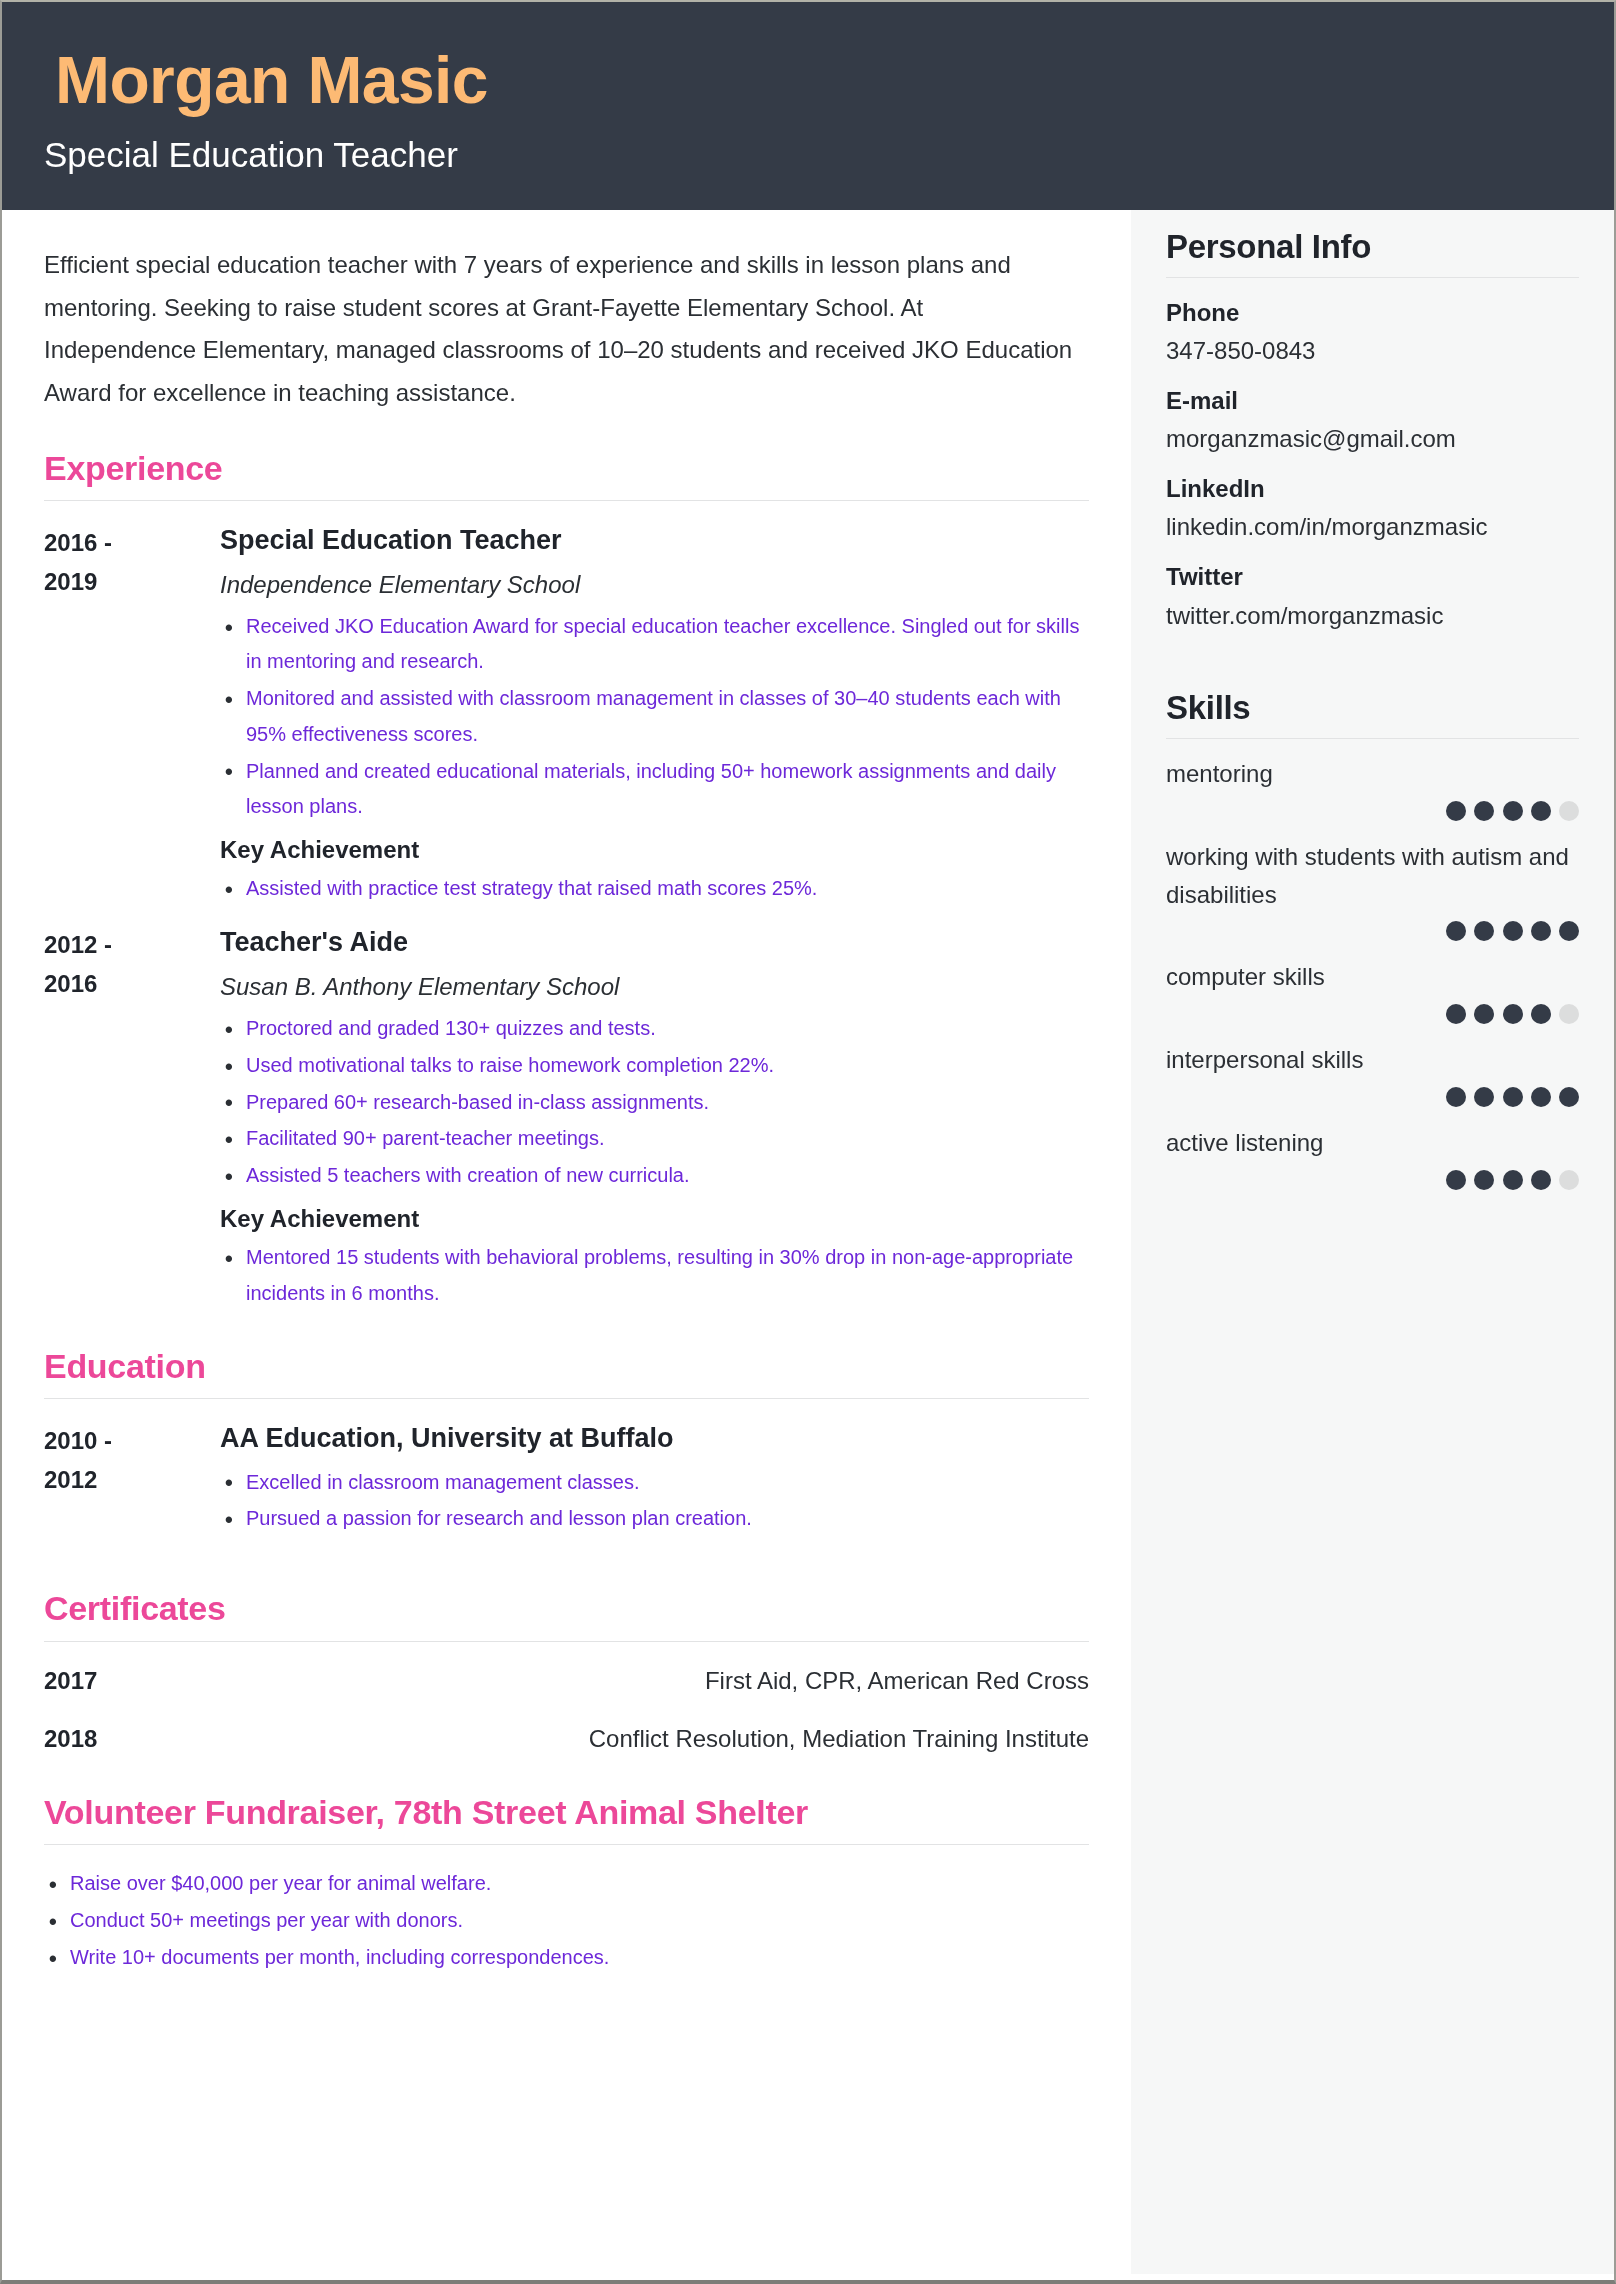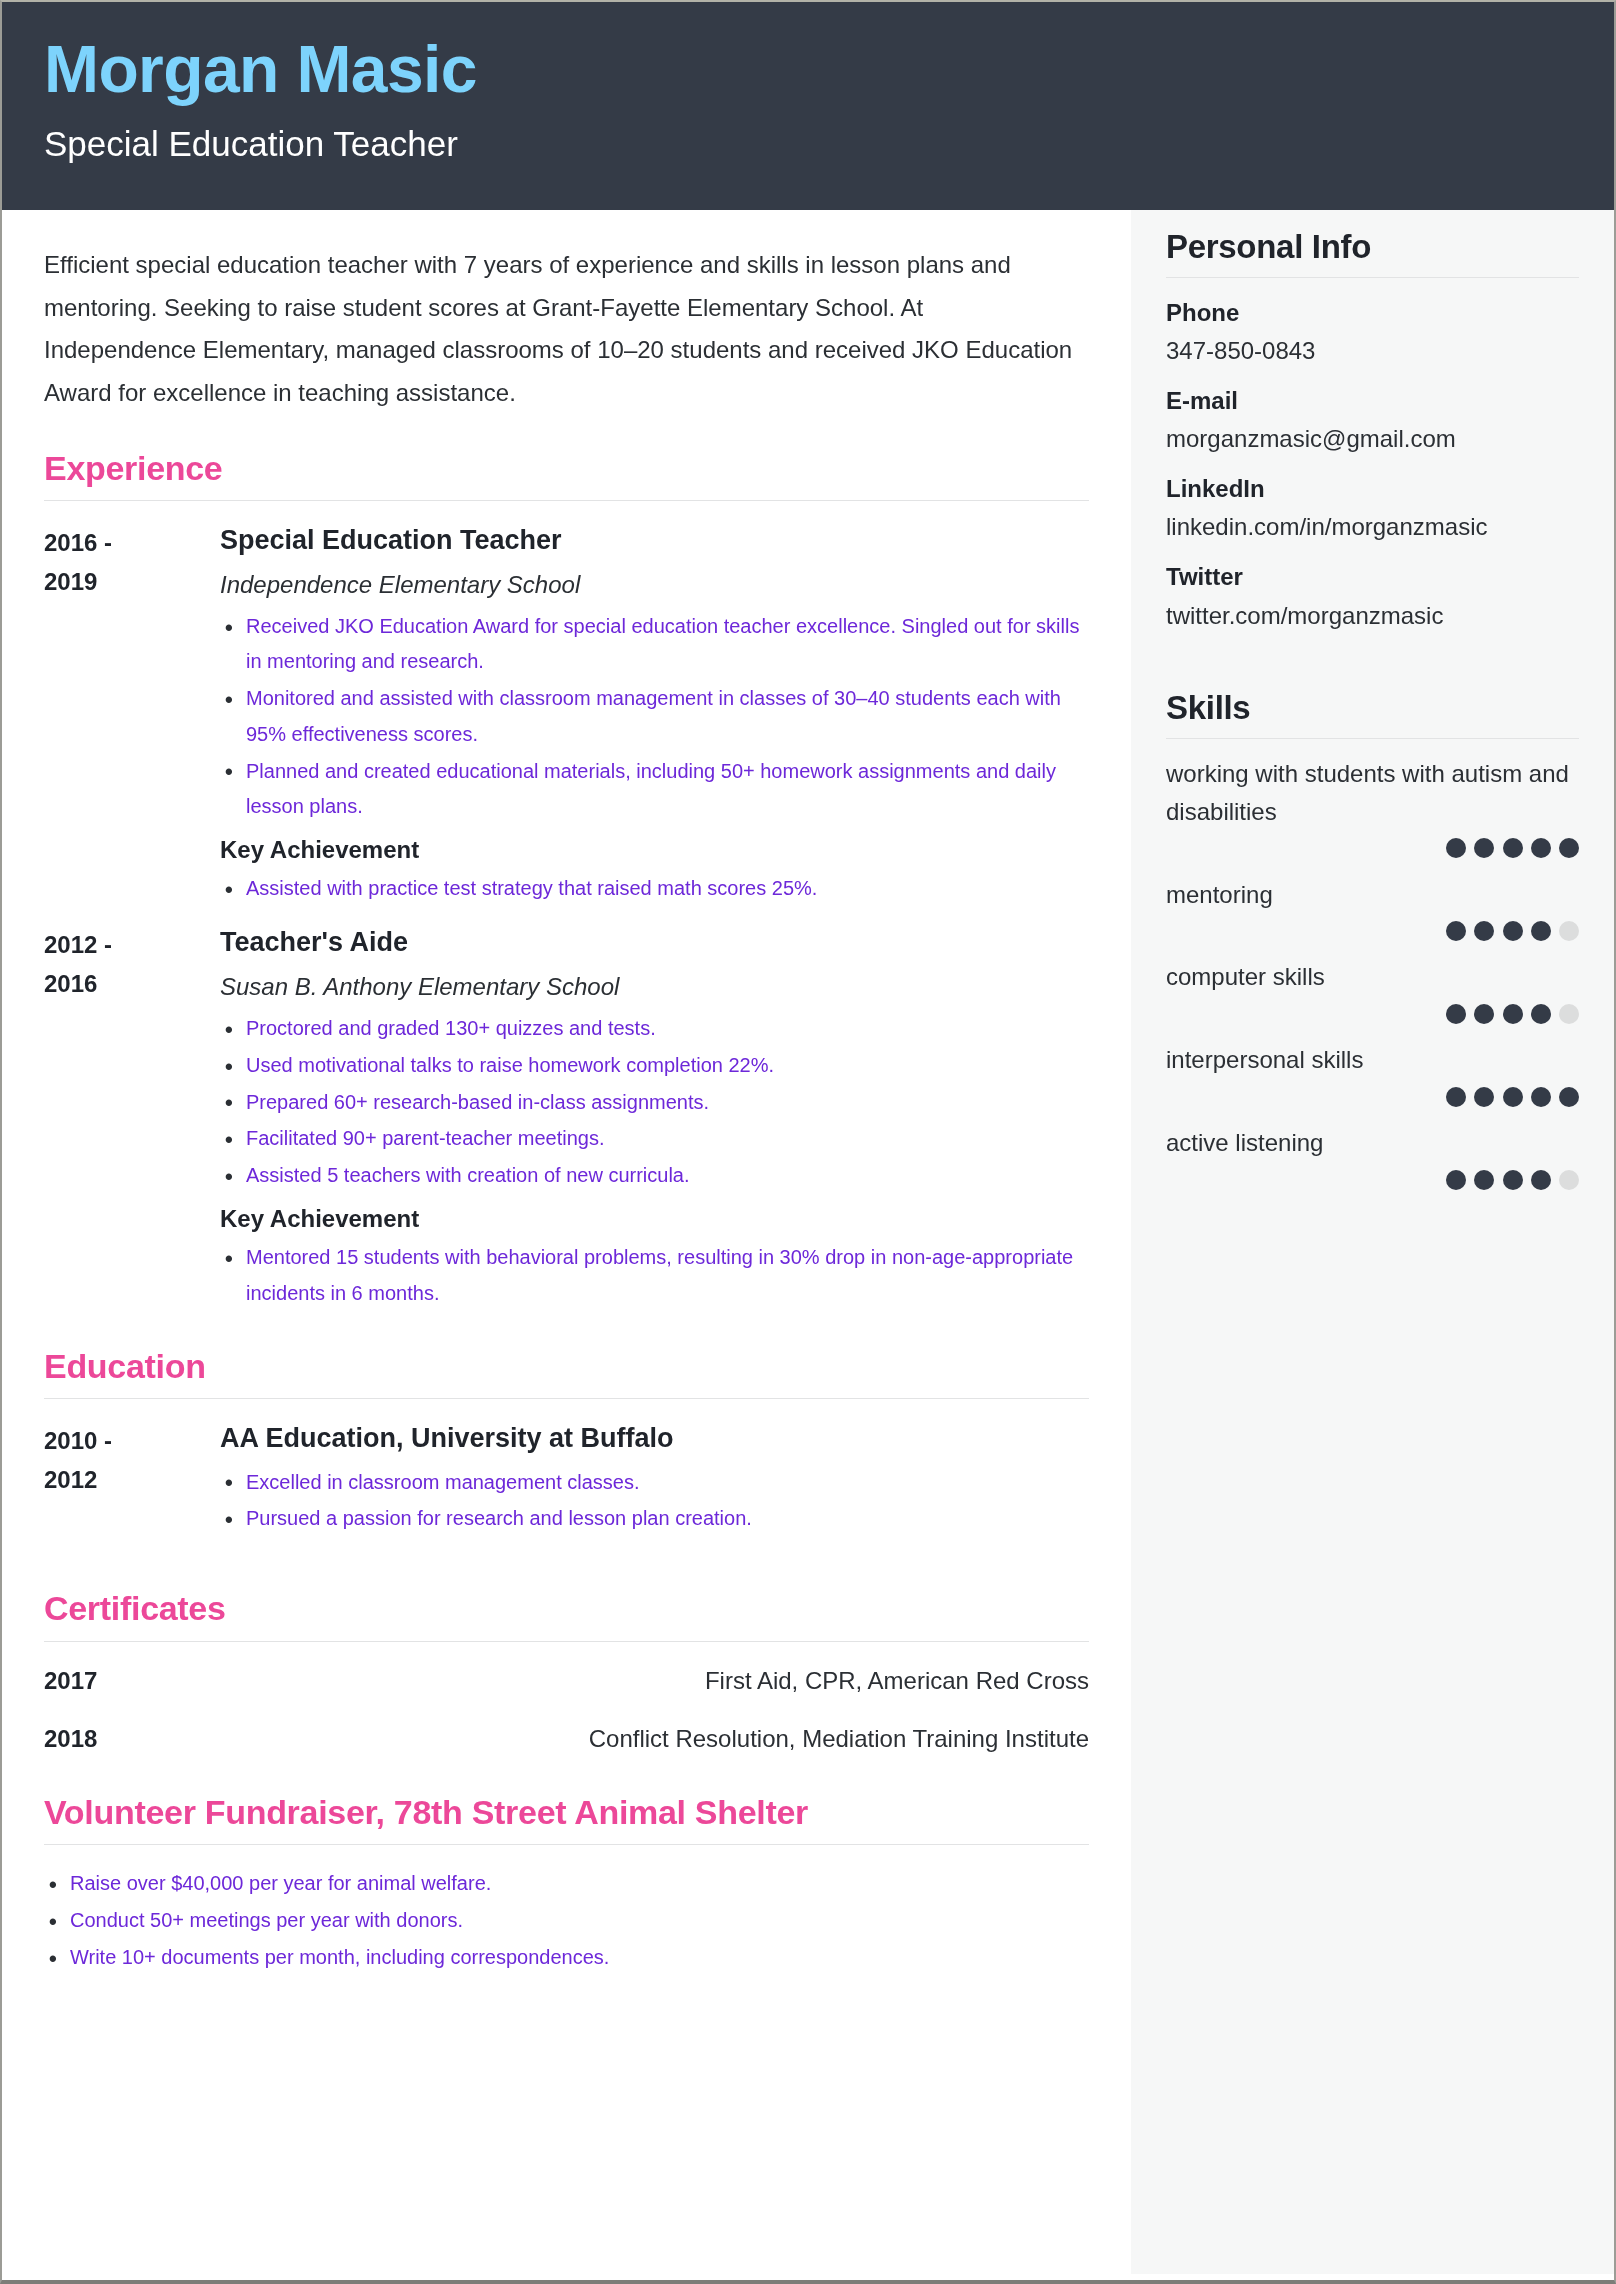--- a/index.html
+++ b/index.html
@@ -25,26 +25,26 @@
   }
 
   
   .header {
     background: #343b47;
     height: 208px;
     padding: 34px 0 0 42px;
     box-sizing: border-box;
   }
   .name {
-    color: #7dd3fc;
+    color: #fdba74;
     font-size: 66px;
     font-weight: bold;
     line-height: 1.0;
     letter-spacing: -0.6px;
-    margin: 0;
+    margin: 11px;
   }
   .job-title {
     color: #ffffff;
     font-size: 35px;
     font-weight: normal;
     line-height: 1.0;
     margin: 23.5px 0 0 0;
   }
 
   
@@ -353,37 +353,37 @@
         <div class="info-label">Twitter</div>
         <div class="info-value">twitter.com/morganzmasic</div>
       </div>
 
       <div class="skills-head-wrap">
         <h2 class="side-head">Skills</h2>
         <hr class="side-rule">
 
         <div id="skills-list">
             <div class="skill-block">
-              <div class="skill-name">working with students with autism and disabilities</div>
+              <div class="skill-name">mentoring</div>
               <div class="dots">
                 <span class="dot"></span>
                 <span class="dot"></span>
                 <span class="dot"></span>
                 <span class="dot"></span>
-                <span class="dot"></span>
+                <span class="dot empty"></span>
               </div>
             </div>
             <div class="skill-block">
-              <div class="skill-name">mentoring</div>
+              <div class="skill-name">working with students with autism and disabilities</div>
               <div class="dots">
                 <span class="dot"></span>
                 <span class="dot"></span>
                 <span class="dot"></span>
                 <span class="dot"></span>
-                <span class="dot empty"></span>
+                <span class="dot"></span>
               </div>
             </div>
             <div class="skill-block">
               <div class="skill-name">computer skills</div>
               <div class="dots">
                 <span class="dot"></span>
                 <span class="dot"></span>
                 <span class="dot"></span>
                 <span class="dot"></span>
                 <span class="dot empty"></span>

